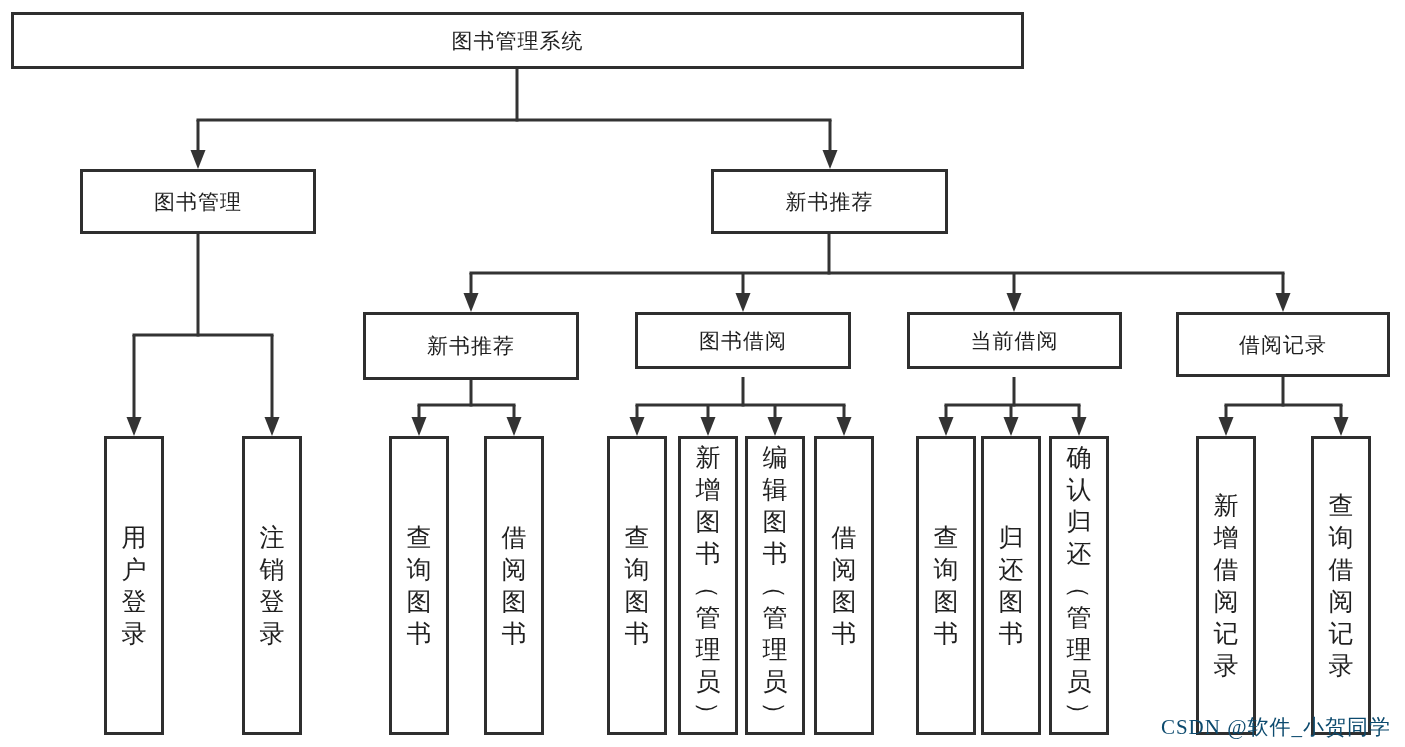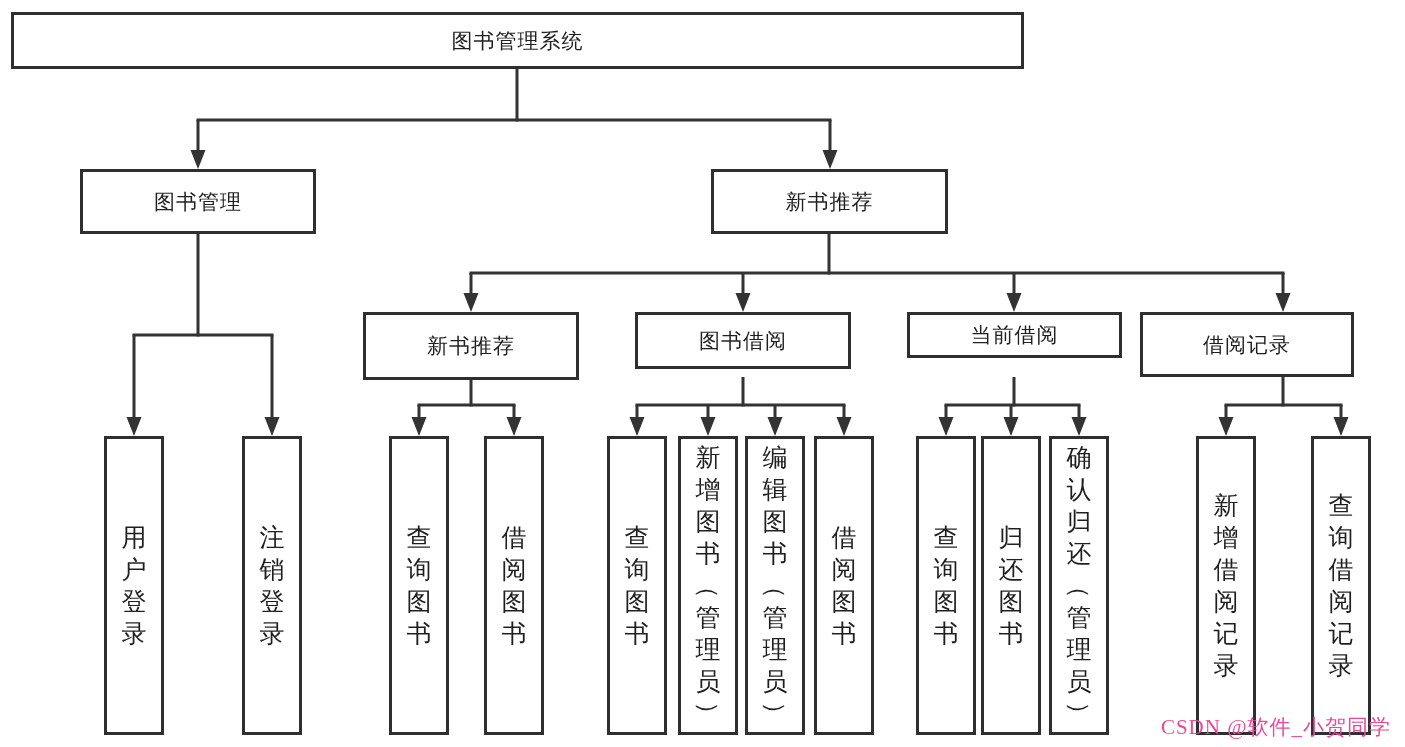--- a/index.html
+++ b/index.html
@@ -40,21 +40,21 @@
   }
   .vnode .rot{
     transform:rotate(90deg);
   }
   .watermark{
     position:absolute;
     right:14px;
     bottom:6px;
     font-size:21px;
     letter-spacing:1px;
-    color:#ec4899;
+    color:#0c4a6e;
     z-index:5;
     white-space:nowrap;
   }
 </style>
 </head>
 <body>
 
 <div class="canvas">
 
   <svg class="wires" width="1405" height="747" viewBox="0 0 1405 747">
@@ -133,22 +133,22 @@
     </g>
   </svg>
 
   <div class="node hnode" style="left:11px;top:12px;width:1013px;height:57px">图书管理系统</div>
 
   <div class="node hnode" style="left:80px;top:169px;width:236px;height:65px">图书管理</div>
   <div class="node hnode" style="left:711px;top:169px;width:237px;height:65px">新书推荐</div>
 
   <div class="node hnode" style="left:363px;top:312px;width:216px;height:68px">新书推荐</div>
   <div class="node hnode" style="left:635px;top:312px;width:216px;height:57px">图书借阅</div>
-  <div class="node hnode" style="left:907px;top:312px;width:215px;height:46px">当前借阅</div>
-  <div class="node hnode" style="left:1140px;top:312px;width:214px;height:65px">借阅记录</div>
+  <div class="node hnode" style="left:907px;top:312px;width:215px;height:57px">当前借阅</div>
+  <div class="node hnode" style="left:1176px;top:312px;width:214px;height:65px">借阅记录</div>
 
   <div class="node vnode" style="left:104px;top:436px;width:60px;height:299px">
       <span class="ch">用</span>
       <span class="ch">户</span>
       <span class="ch">登</span>
       <span class="ch">录</span>
     </div>
   <div class="node vnode" style="left:242px;top:436px;width:60px;height:299px">
       <span class="ch">注</span>
       <span class="ch">销</span>

